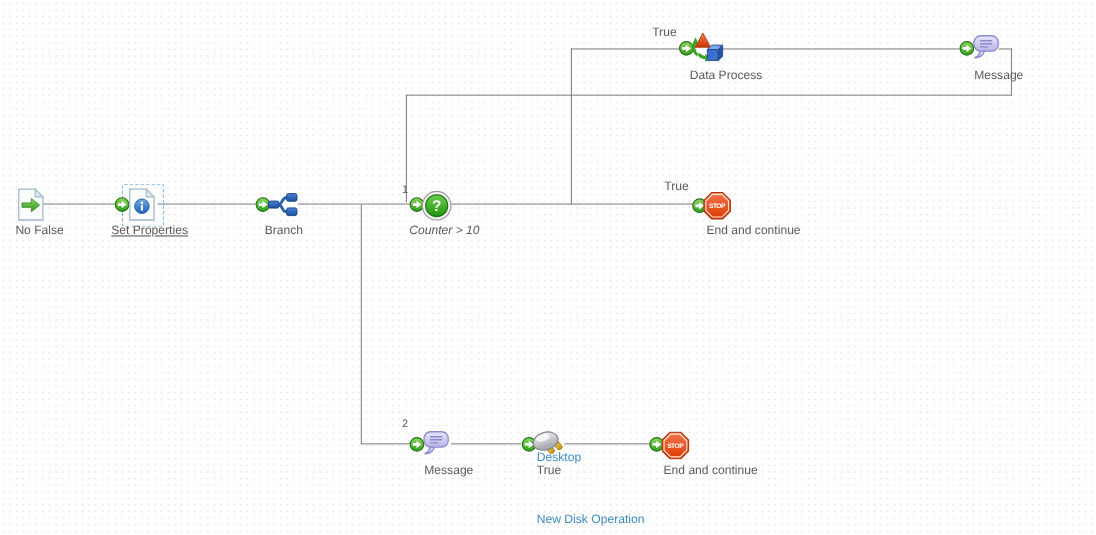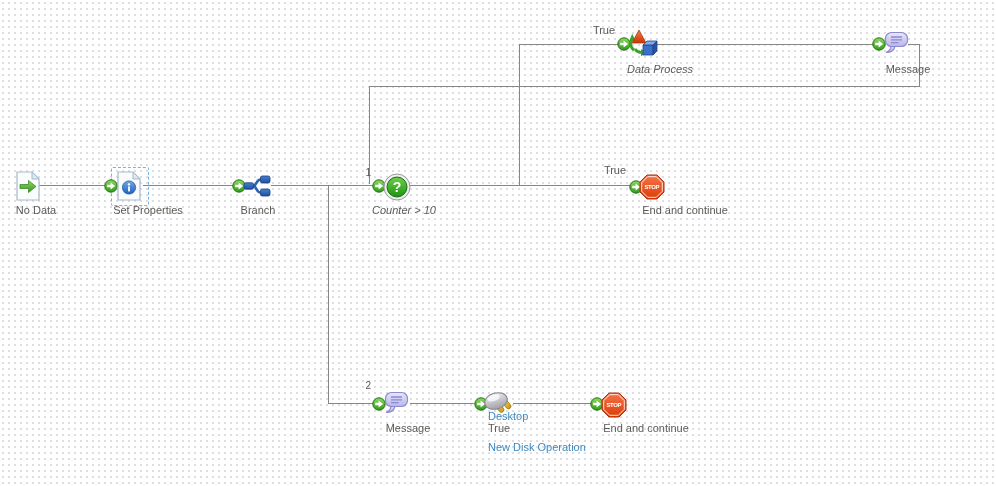--- a/index.html
+++ b/index.html
@@ -95,39 +95,39 @@
   <div class="edge h" style="left:410px;top:403px;width:64px;"></div>
   <div class="edge h" style="left:513px;top:403px;width:78px;"></div>
 
   <span class="node-icon" style="left:15px;top:171px;">
     <svg width="26" height="30" viewBox="0 0 26 30">
       <path d="M2 1 H17 L24 8 V29 H2 Z" fill="#fafcfe" stroke="#a5bac9" stroke-width="1.2"></path>
       <path d="M17 1 L17 8 H24 Z" fill="#dde8f0" stroke="#a5bac9" stroke-width="1"></path>
       <path d="M5 13.5 h8.5 v-4 l7.5 6 -7.5 6 v-4 H5 z" fill="url(#gArrow)" stroke="#3c8a28" stroke-width="0.8"></path>
     </svg>
   </span>
-  <div class="lbl" style="left:36px;top:204px;">No Data</div>
+  <div class="lbl" style="left:36px;top:204px;">No False</div>
 
   <div class="selection" style="left:111px;top:167px;width:36px;height:37px;"></div>
   <span class="in-arrow" style="left:104px;top:179px;">
     <svg width="14" height="14" viewBox="0 0 14 14">
       <circle cx="7" cy="7" r="6.2" fill="url(#gArrow)" stroke="#237015" stroke-width="1"></circle>
       <path d="M3.2 5.7 h3.4 v-2.1 l4.5 3.4 -4.5 3.4 v-2.1 h-3.4 z" fill="#fff"></path>
     </svg>
   </span>
   <span class="node-icon" style="left:116px;top:171px;">
     <svg width="26" height="30" viewBox="0 0 26 30">
       <path d="M2 1 H17 L24 8 V29 H2 Z" fill="#fafcfe" stroke="#a5bac9" stroke-width="1.2"></path>
       <path d="M17 1 L17 8 H24 Z" fill="#dde8f0" stroke="#a5bac9" stroke-width="1"></path>
       <circle cx="13" cy="16.5" r="6.6" fill="url(#gBlue)" stroke="#1d5a9e" stroke-width="0.8"></circle>
       <circle cx="13" cy="13.4" r="1.2" fill="#fff"></circle>
       <rect x="12.1" y="15.2" width="1.8" height="5.4" rx="0.9" fill="#fff"></rect>
     </svg>
   </span>
-  <div class="lbl" style="left:148px;top:204px;">Set Properties</div>
+  <div class="lbl" style="left:136px;top:204px;text-decoration:underline;">Set Properties</div>
 
   <span class="in-arrow" style="left:232px;top:179px;">
     <svg width="14" height="14" viewBox="0 0 14 14">
       <circle cx="7" cy="7" r="6.2" fill="url(#gArrow)" stroke="#237015" stroke-width="1"></circle>
       <path d="M3.2 5.7 h3.4 v-2.1 l4.5 3.4 -4.5 3.4 v-2.1 h-3.4 z" fill="#fff"></path>
     </svg>
   </span>
   <span class="node-icon" style="left:243px;top:174px;">
     <svg width="28" height="24" viewBox="0 0 28 24">
       <path d="M10 12 C14 12 13 5.5 17.5 5.5" fill="none" stroke="#2b64b5" stroke-width="2.6"></path>
@@ -167,21 +167,21 @@
       <path d="M6 21 A8 8 0 0 1 4 10" fill="none" stroke="#3aa428" stroke-width="2.8"></path>
       <path d="M1.2 12 L4.2 4.8 L7.6 12 Z" fill="#3aa428"></path>
       <path d="M7 20 A8 8 0 0 0 13 23.5" fill="none" stroke="#3aa428" stroke-width="2.8"></path>
       <path d="M13 20 L18.5 23.7 L13 27.2 Z" fill="#3aa428"></path>
       <path d="M11 1 L18 14 H4 Z" fill="url(#gRed)" stroke="#a83c10" stroke-width="0.8"></path>
       <path d="M15 16 h10 v10 h-10 z" fill="#3a70cc" stroke="#1d4690" stroke-width="0.8"></path>
       <path d="M15 16 L19 12 H29 L25 16 Z" fill="#7fa8e8" stroke="#1d4690" stroke-width="0.8"></path>
       <path d="M25 16 L29 12 V22 L25 26 Z" fill="#2a52a0" stroke="#1d4690" stroke-width="0.8"></path>
     </svg>
   </span>
-  <div class="lbl" style="left:660px;top:63px;font-style:italic;">Data Process</div>
+  <div class="lbl" style="left:660px;top:63px;">Data Process</div>
 
   <span class="in-arrow" style="left:872px;top:37px;">
     <svg width="14" height="14" viewBox="0 0 14 14">
       <circle cx="7" cy="7" r="6.2" fill="url(#gArrow)" stroke="#237015" stroke-width="1"></circle>
       <path d="M3.2 5.7 h3.4 v-2.1 l4.5 3.4 -4.5 3.4 v-2.1 h-3.4 z" fill="#fff"></path>
     </svg>
   </span>
   <span class="node-icon" style="left:883px;top:31px;">
     <svg width="28" height="24" viewBox="0 0 28 24">
       <path d="M8 14.5 C8 18.5 5.5 20.5 3 21.5 C8 21.5 11 19 12 15.5 Z" fill="url(#gPurp)" stroke="#8d8ad0" stroke-width="1.2"></path>
@@ -232,21 +232,21 @@
   <span class="node-icon" style="left:483px;top:391px;">
     <svg width="32" height="26" viewBox="0 0 32 26">
       <rect x="14" y="11" width="5" height="11" rx="2.5" fill="url(#gGold)" stroke="#a5780f" stroke-width="0.8" transform="rotate(-40 16.5 16.5)"></rect>
       <rect x="21" y="7.5" width="5" height="11" rx="2.5" fill="url(#gGold)" stroke="#a5780f" stroke-width="0.8" transform="rotate(-40 23.5 13)"></rect>
       <ellipse cx="13" cy="10" rx="11.5" ry="8" fill="url(#gSilver)" stroke="#84848c" stroke-width="1" transform="rotate(-16 13 10)"></ellipse>
       <ellipse cx="10.5" cy="7" rx="6.5" ry="3.2" fill="rgba(255,255,255,0.75)" transform="rotate(-16 10.5 7)"></ellipse>
     </svg>
   </span>
   <div class="lbl left" style="left:488px;top:422px;">True</div>
   <div class="lbl left link" style="left:488px;top:410px;">Desktop</div>
-  <div class="lbl left link" style="left:488px;top:441px;">New Disk Operation</div>
+  <div class="lbl left link" style="left:488px;top:466px;">New Disk Operation</div>
 
   <span class="in-arrow" style="left:590px;top:397px;">
     <svg width="14" height="14" viewBox="0 0 14 14">
       <circle cx="7" cy="7" r="6.2" fill="url(#gArrow)" stroke="#237015" stroke-width="1"></circle>
       <path d="M3.2 5.7 h3.4 v-2.1 l4.5 3.4 -4.5 3.4 v-2.1 h-3.4 z" fill="#fff"></path>
     </svg>
   </span>
   <span class="node-icon" style="left:601px;top:392px;">
     <svg width="26" height="26" viewBox="0 0 26 26">
       <polygon points="8,1 18,1 25,8 25,18 18,25 8,25 1,18 1,8" fill="url(#gStop)" stroke="#b03008" stroke-width="1"></polygon>

